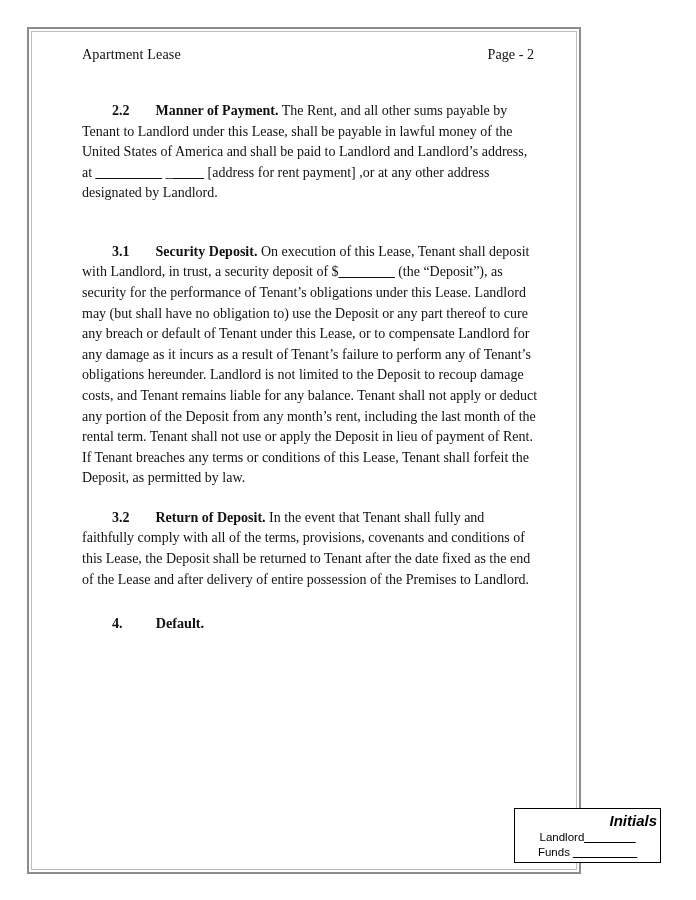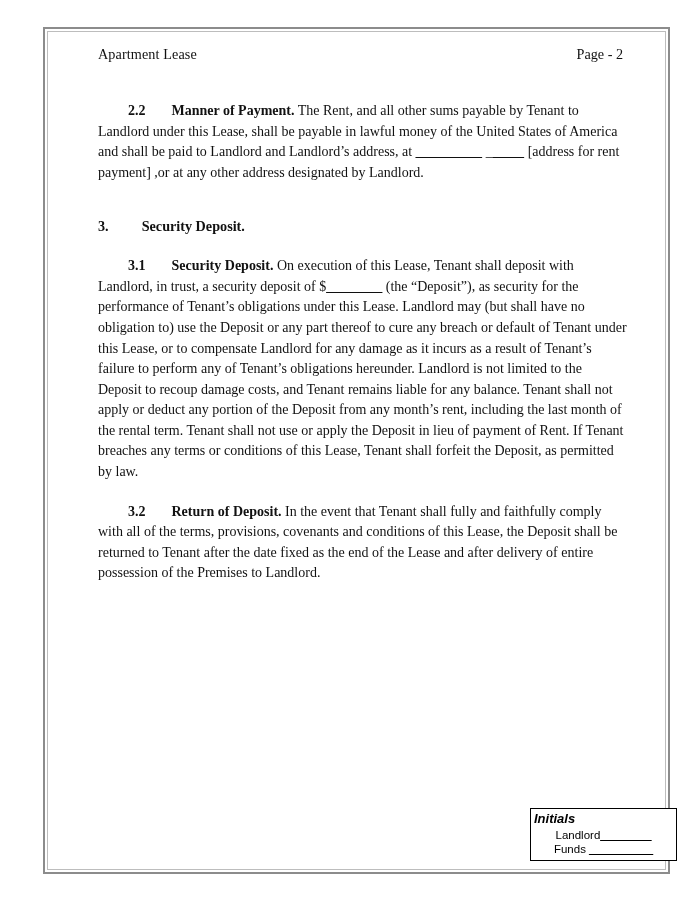--- a/index.html
+++ b/index.html
@@ -13,27 +13,26 @@
     position: relative;
     font-family: "Liberation Serif", serif;
     overflow: hidden;
   }
 
   
   .page-frame {
     position: absolute;
     left: 27px;
     top: 27px;
-    width: 627px;
+    width: 554px;
     height: 847px;
     box-sizing: border-box;
     background: #ffffff;
     border: 2px solid #8c8c8c;
     padding: 2px;
-    margin-left: 16px;
   }
   .page-frame-inner {
     position: relative;
     width: 100%;
     height: 100%;
     box-sizing: border-box;
     border: 1px solid #bdbdbd;
     background: #ffffff;
   }
 
@@ -114,24 +113,24 @@
     width: 147px;
     box-sizing: border-box;
     border: 1px solid #000;
     background: #fff;
     font-family: "Liberation Sans", sans-serif;
     font-size: 11.5px;
     line-height: 1.27;
     padding: 2px 3px 3px 3px;
   }
   .initials-title {
-    text-align: left;
+    text-align: right;
     font-weight: bold;
     font-style: italic;
-    font-size: 13px;
+    font-size: 15px;
     color: #000;
   }
   .initials-row {
     white-space: pre;
     color: #000;
     text-align: center;
   }
   .initials-row .ul {
     text-decoration: underline;
     white-space: pre;
@@ -154,38 +153,38 @@
       </p>
 
       <div class="gap-sm"></div>
 
 
       <div class="gap-sm"></div>
 
 
       <div class="gap-md"></div>
 
-      <p class="section-head">
-        <span>3.</span><span class="sec-gap"></span><span>Security Deposit.</span>
-      </p>
 
       <div class="gap-sm"></div>
 
       <p class="para indent">
         <span class="num">3.1</span><span class="num-gap"></span><span class="run-head">Security Deposit.</span><span> On execution of this Lease, Tenant shall deposit with Landlord, in trust, a security deposit of $</span><span class="blank">________</span><span> (the “Deposit”), as security for the performance of Tenant’s obligations under this Lease.  Landlord may (but shall have no obligation to) use the Deposit or any part thereof to cure any breach or default of Tenant under this Lease, or to compensate Landlord for any damage as it incurs as a result of Tenant’s failure to perform any of Tenant’s obligations hereunder.  Landlord is not limited to the Deposit to recoup damage costs, and Tenant remains liable for any balance. Tenant shall not apply or deduct any portion of the Deposit from any month’s rent, including the last month of the rental term. Tenant shall not use or apply the Deposit in lieu of payment of Rent. If Tenant breaches any terms or conditions of this Lease, Tenant shall forfeit the Deposit, as permitted by law.</span>
       </p>
 
       <div class="gap-sm"></div>
 
       <p class="para indent">
         <span class="num">3.2</span><span class="num-gap"></span><span class="run-head">Return of Deposit.</span><span>  In the event that Tenant shall fully and faithfully comply with all of the terms, provisions, covenants and conditions of this Lease, the Deposit shall be returned to Tenant after the date fixed as the end of the Lease and after delivery of entire possession of the Premises to Landlord.</span>
       </p>
 
       <div class="gap-md"></div>
 
+      <p class="section-head sub-indent">
+        <span>4.</span><span class="sec-gap"></span><span>Default.</span>
+      </p>
 
       <div class="initials-box">
         <div class="initials-title">Initials</div>
         <div class="initials-row"><span>Landlord</span><span class="ul">________</span></div>
         <div class="initials-row"><span>Funds </span><span class="ul">__________</span></div>
       </div>
 
     </div>
   </div>
 </div>

